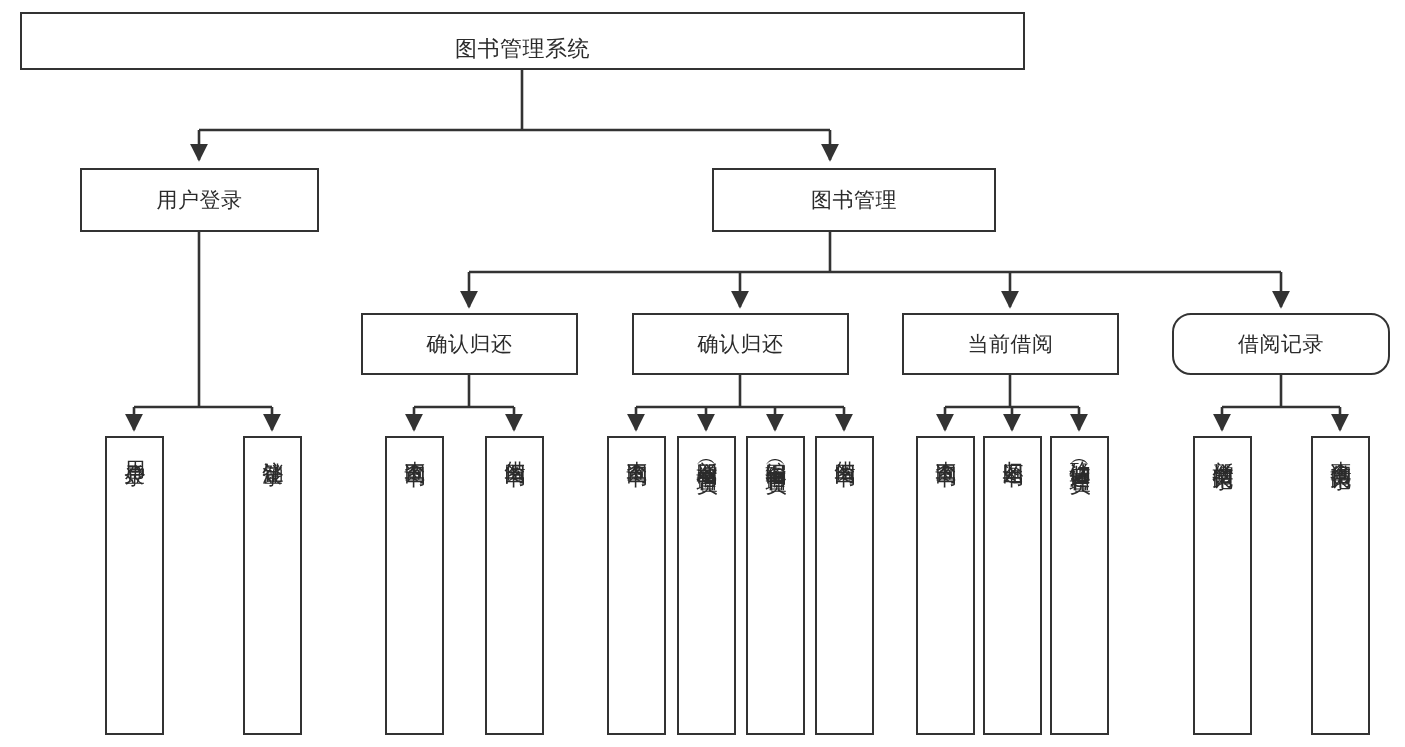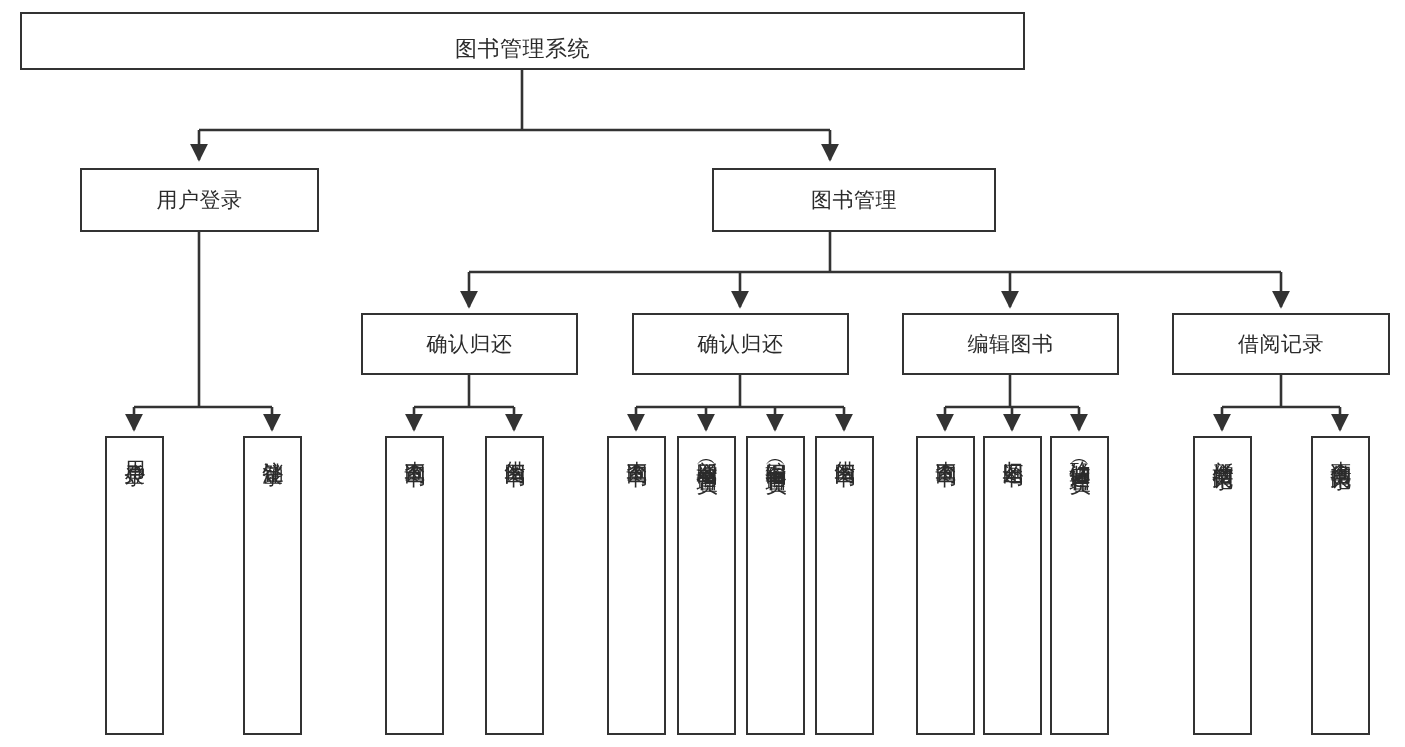--- a/index.html
+++ b/index.html
@@ -133,23 +133,23 @@
     <span class="lbl">图书管理</span>
   </div>
 
   <div class="node horiz" style="left:361px; top:313px; width:217px; height:62px;">
     <span class="lbl">确认归还</span>
   </div>
   <div class="node horiz" style="left:632px; top:313px; width:217px; height:62px;">
     <span class="lbl">确认归还</span>
   </div>
   <div class="node horiz" style="left:902px; top:313px; width:217px; height:62px;">
-    <span class="lbl">编辑图书</span>
+    <span class="lbl">当前借阅</span>
   </div>
-  <div class="node horiz" style="left:1172px; top:313px; width:218px; height:62px;">
+  <div class="node horiz" style="left:1172px; top:313px; width:218px; height:62px;border-radius:19px;">
     <span class="lbl">借阅记录</span>
   </div>
 
   <div class="node vert" style="left:105px; top:436px; width:59px; height:299px;">
     <span class="lbl">用户登录</span>
   </div>
   <div class="node vert" style="left:243px; top:436px; width:59px; height:299px;">
     <span class="lbl">注销登录</span>
   </div>
 

